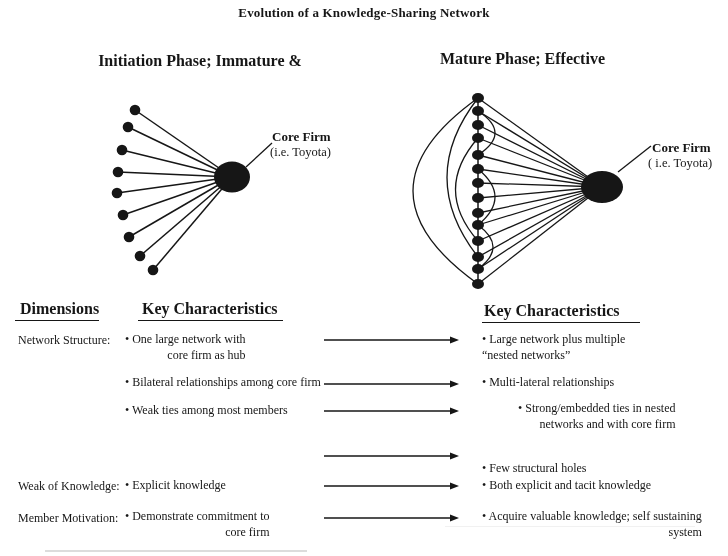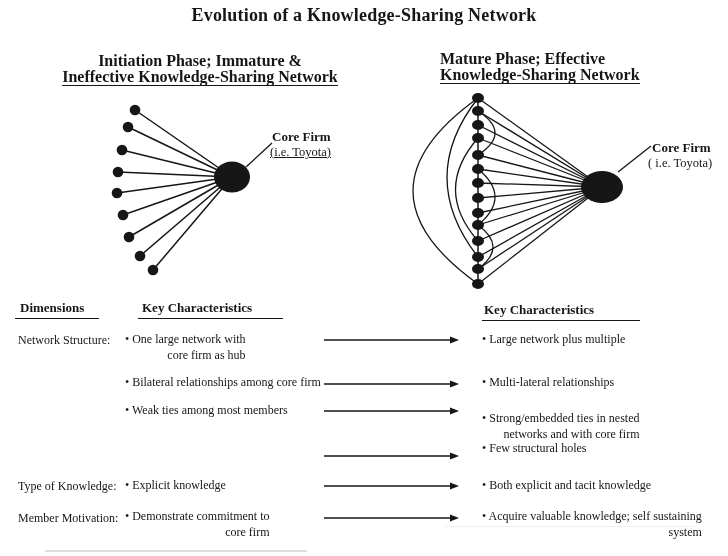--- a/index.html
+++ b/index.html
@@ -1,27 +1,27 @@
 <!DOCTYPE html>
 <html><head>
 <meta charset="utf-8">
 <style>
   html,body{margin:0;padding:0;background:#fff;}
   .page{position:relative;width:728px;height:556px;background:#ffffff;
         font-family:"Liberation Serif","DejaVu Serif",serif;color:#161616;overflow:hidden;}
   .abs{position:absolute;}
   #net-svg{position:absolute;top:0;left:0;}
-  .title{top:5px;left:0;width:728px;text-align:center;font-size:18px;font-weight:bold;letter-spacing:.2px;}
+  .title{top:5px;left:0;width:728px;text-align:center;font-size:13px;font-weight:bold;letter-spacing:.2px;}
   .phase{font-size:16px;font-weight:bold;line-height:16px;}
   .phase-left{top:53px;left:39px;width:322px;text-align:center;}
   .phase-right{top:51px;left:440px;text-align:left;}
   .uline{display:inline-block;border-bottom:1.7px solid currentColor;padding-bottom:1px;line-height:14px;}
   .corelabel{font-size:13px;font-weight:bold;white-space:nowrap;}
   .coresub{font-size:12.5px;white-space:nowrap;}
-  .hdr{font-size:13px;font-weight:bold;border-bottom:1.8px solid #161616;padding-bottom:2px;white-space:nowrap;}
+  .hdr{font-size:16px;font-weight:bold;border-bottom:1.8px solid #161616;padding-bottom:2px;white-space:nowrap;}
   .hdr-dim{top:300px;left:15px;width:84px;padding-left:5px;box-sizing:border-box;}
   .hdr-kcl{top:300px;left:138px;width:145px;padding-left:4px;box-sizing:border-box;}
   .hdr-kcr{top:302px;left:482px;width:158px;padding-left:2px;box-sizing:border-box;}
   .cell{font-size:12px;line-height:16px;}
   .dimcell{left:18px;white-space:nowrap;}
   .leftcell{left:125px;}
   .rightcell{left:482px;}
   .ln{white-space:nowrap;}
   .cont{padding-left:7px;text-align:right;}
   .smudge{position:absolute;background:#8a8a8a;}
@@ -100,67 +100,66 @@
       <line x1="324" y1="486" x2="450" y2="486" stroke="#161616" stroke-width="1.3"></line>
       <path d="M 450 482.5 L 459 486 L 450 489.5 Z" fill="#161616"></path>
       <line x1="324" y1="518" x2="450" y2="518" stroke="#161616" stroke-width="1.3"></line>
       <path d="M 450 514.5 L 459 518 L 450 521.5 Z" fill="#161616"></path>
     </svg>
 
   <div class="abs title">Evolution of a Knowledge-Sharing Network</div>
 
   <div class="abs phase phase-left">
     <div>Initiation Phase; Immature &amp;</div>
-    <div><span class="uline">Ineffective Knowledge-Sharing Network</span></div>
   </div>
 
   <div class="abs phase phase-right">
     <div>Mature Phase; Effective</div>
-    <div><span class="uline">Knowledge-Sharing Network</span></div>
   </div>
 
   <div class="abs corelabel" style="top:129px;left:272px;">Core Firm</div>
-  <div class="abs coresub" style="top:145px;left:270px;text-decoration:underline;">(i.e. Toyota)</div>
+  <div class="abs coresub" style="top:145px;left:270px;">(i.e. Toyota)</div>
 
   <div class="abs corelabel" style="top:140px;left:652px;">Core Firm</div>
   <div class="abs coresub" style="top:156px;left:648px;">( i.e. Toyota)</div>
 
   <div class="abs hdr hdr-dim">Dimensions</div>
   <div class="abs hdr hdr-kcl">Key Characteristics</div>
   <div class="abs hdr hdr-kcr">Key Characteristics</div>
 
   <div class="abs cell dimcell" style="top:332px;">Network Structure:</div>
   <div class="abs cell leftcell" style="top:331px;">
     <div class="ln">• One large network with</div>
     <div class="ln cont">core firm as hub</div>
   </div>
   <div class="abs cell rightcell" style="top:331px;">
     <div class="ln">• Large network plus multiple</div>
+    <div class="ln">“nested networks”</div>
   </div>
 
   <div class="abs cell leftcell" style="top:374px;">
     <div class="ln">• Bilateral relationships among core firm</div>
   </div>
   <div class="abs cell rightcell" style="top:374px;">
     <div class="ln">• Multi-lateral relationships</div>
   </div>
 
   <div class="abs cell leftcell" style="top:402px;">
     <div class="ln">• Weak ties among most members</div>
   </div>
-  <div class="abs cell rightcell" style="top:410px;">
+  <div class="abs cell rightcell" style="top:400px;margin-left:36px;">
     <div class="ln">• Strong/embedded ties in nested</div>
     <div class="ln cont">networks and with core firm</div>
   </div>
 
-  <div class="abs cell rightcell" style="top:440px;">
+  <div class="abs cell rightcell" style="top:460px;">
     <div class="ln">• Few structural holes</div>
   </div>
 
-  <div class="abs cell dimcell" style="top:478px;">Type of Knowledge:</div>
+  <div class="abs cell dimcell" style="top:478px;">Weak of Knowledge:</div>
   <div class="abs cell leftcell" style="top:477px;">
     <div class="ln">• Explicit knowledge</div>
   </div>
   <div class="abs cell rightcell" style="top:477px;">
     <div class="ln">• Both explicit and tacit knowledge</div>
   </div>
 
   <div class="abs cell dimcell" style="top:510px;">Member Motivation:</div>
   <div class="abs cell leftcell" style="top:508px;">
     <div class="ln">• Demonstrate commitment to</div>

